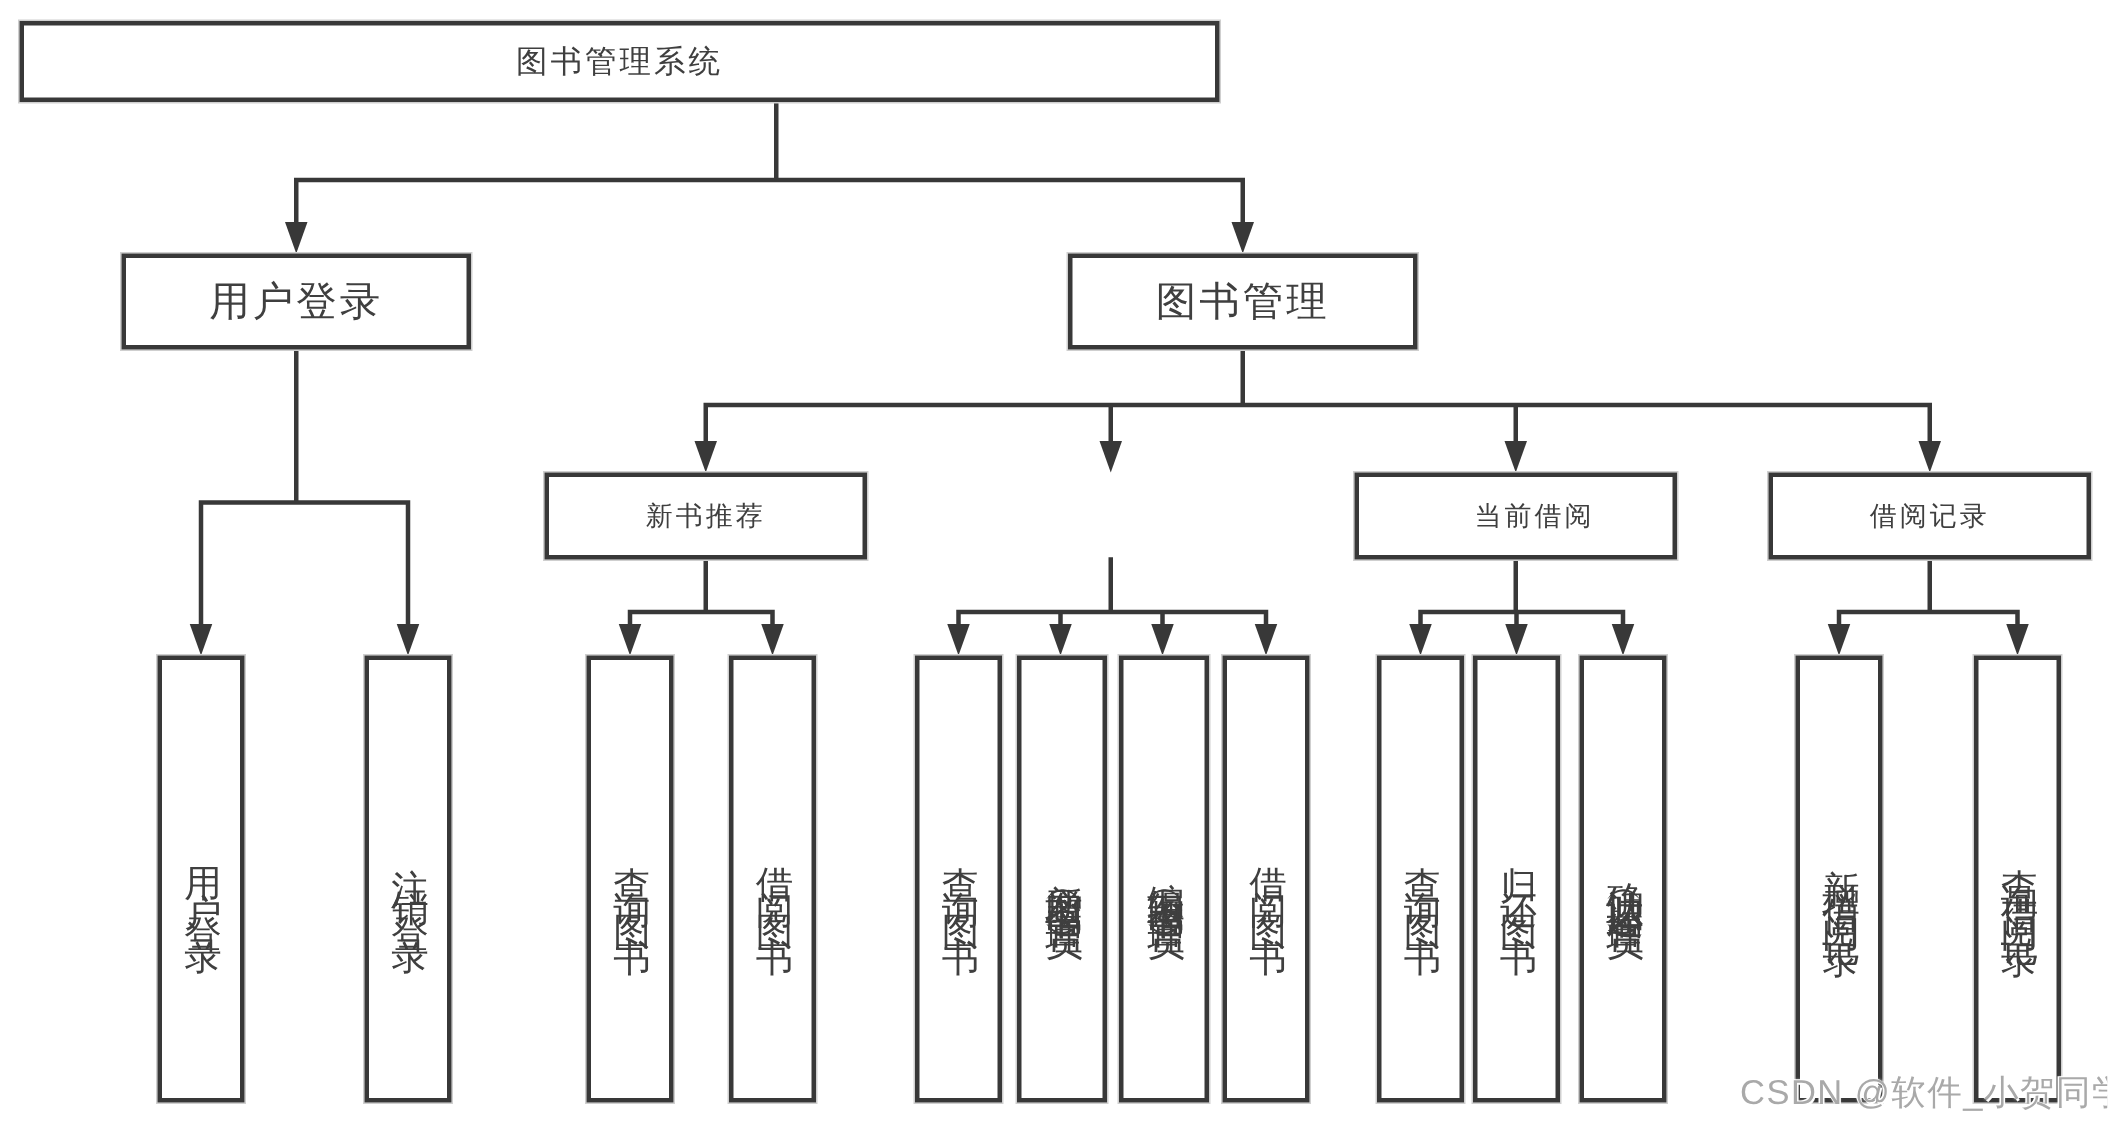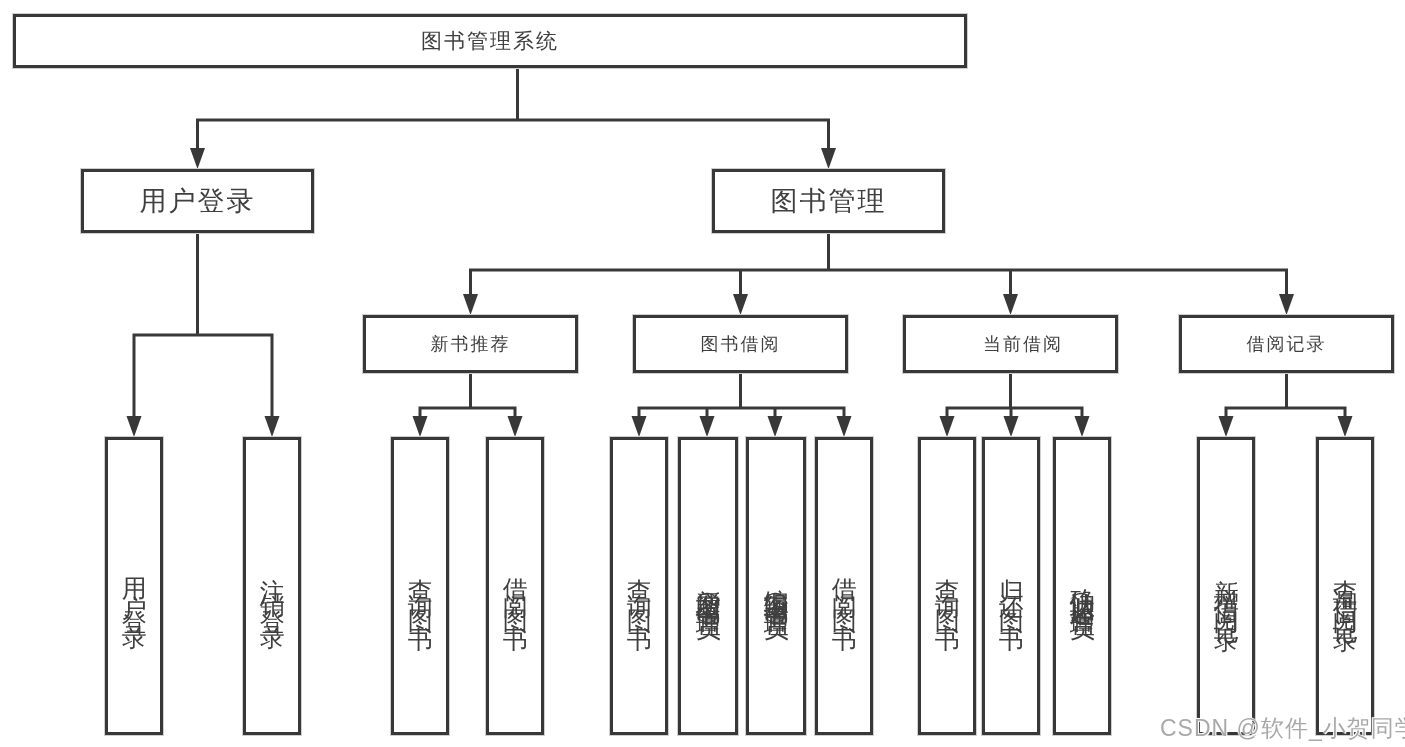--- a/index.html
+++ b/index.html
@@ -93,36 +93,33 @@
       <polygon points="775,437 767.5,416 782.5,416"></polygon>
       <polygon points="844,437 836.5,416 851.5,416"></polygon>
       <polygon points="947,437 939.5,416 954.5,416"></polygon>
       <polygon points="1011,437 1003.5,416 1018.5,416"></polygon>
       <polygon points="1082,437 1074.5,416 1089.5,416"></polygon>
       <polygon points="1226,437 1218.5,416 1233.5,416"></polygon>
       <polygon points="1345,437 1337.5,416 1352.5,416"></polygon>
     </g>
   </svg>
 
-  <div class="box root" style="left:13px; top:14px; width:954px; height:54px;">
+  <div class="box root" style="left:13px; top:14px; width:800px; height:54px;">
     <span class="h-label">图书管理系统</span>
   </div>
 
   <div class="box l2" style="left:81px; top:169px; width:233px; height:64px;">
     <span class="h-label">用户登录</span>
   </div>
   <div class="box l2" style="left:712px; top:169px; width:233px; height:64px;">
     <span class="h-label">图书管理</span>
   </div>
 
   <div class="box l3" style="left:363px; top:315px; width:215px; height:58px;">
     <span class="h-label">新书推荐</span>
-  </div>
-  <div class="box l3" style="left:633px; top:315px; width:215px; height:58px;">
-    <span class="h-label">图书借阅</span>
   </div>
   <div class="box l3" style="left:903px; top:315px; width:215px; height:58px;padding-left:25px;">
     <span class="h-label">当前借阅</span>
   </div>
   <div class="box l3" style="left:1179px; top:315px; width:215px; height:58px;">
     <span class="h-label">借阅记录</span>
   </div>
 
   <div class="box leaf" style="left:105px;">
     <span class="v-text" style="letter-spacing: 16px; padding-top: 8px;">用户登录</span>

